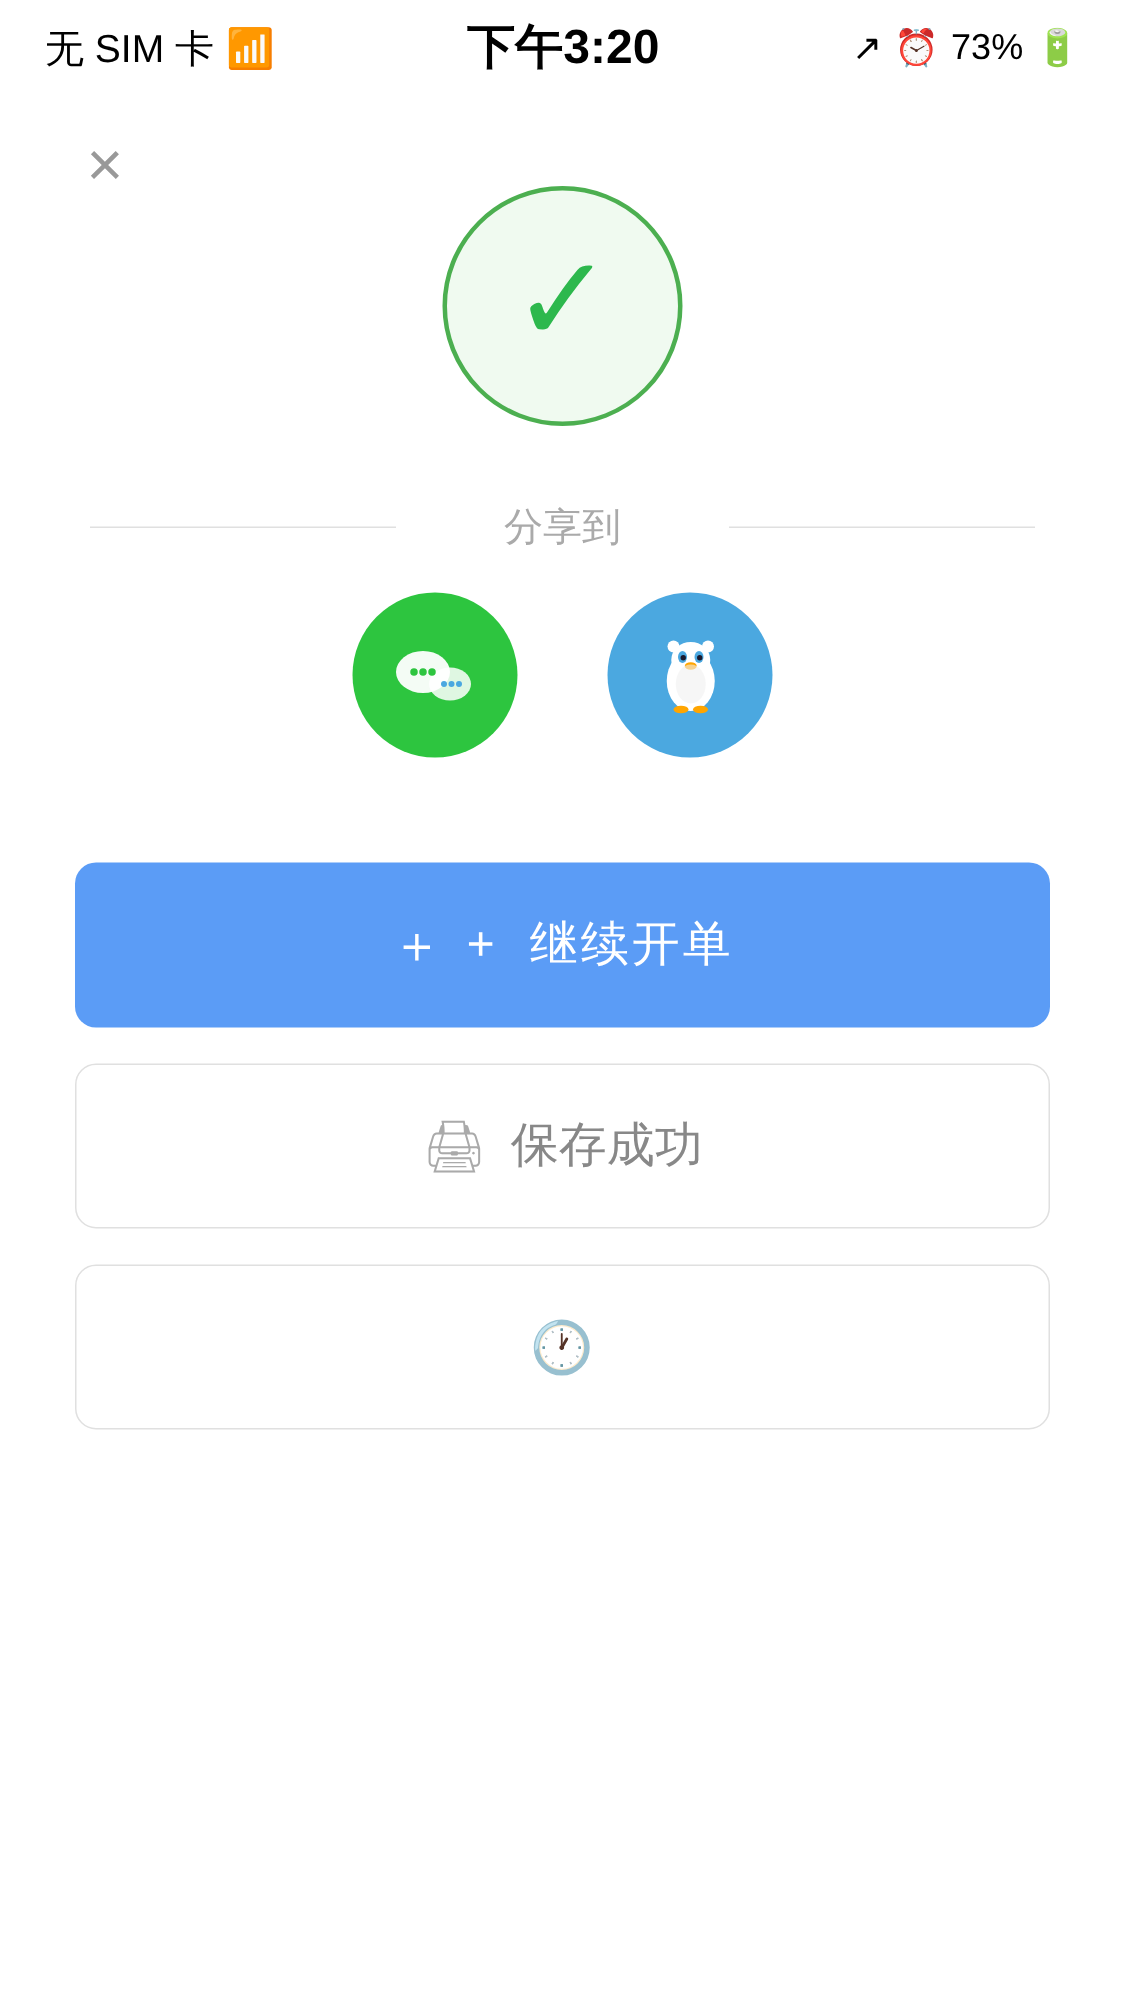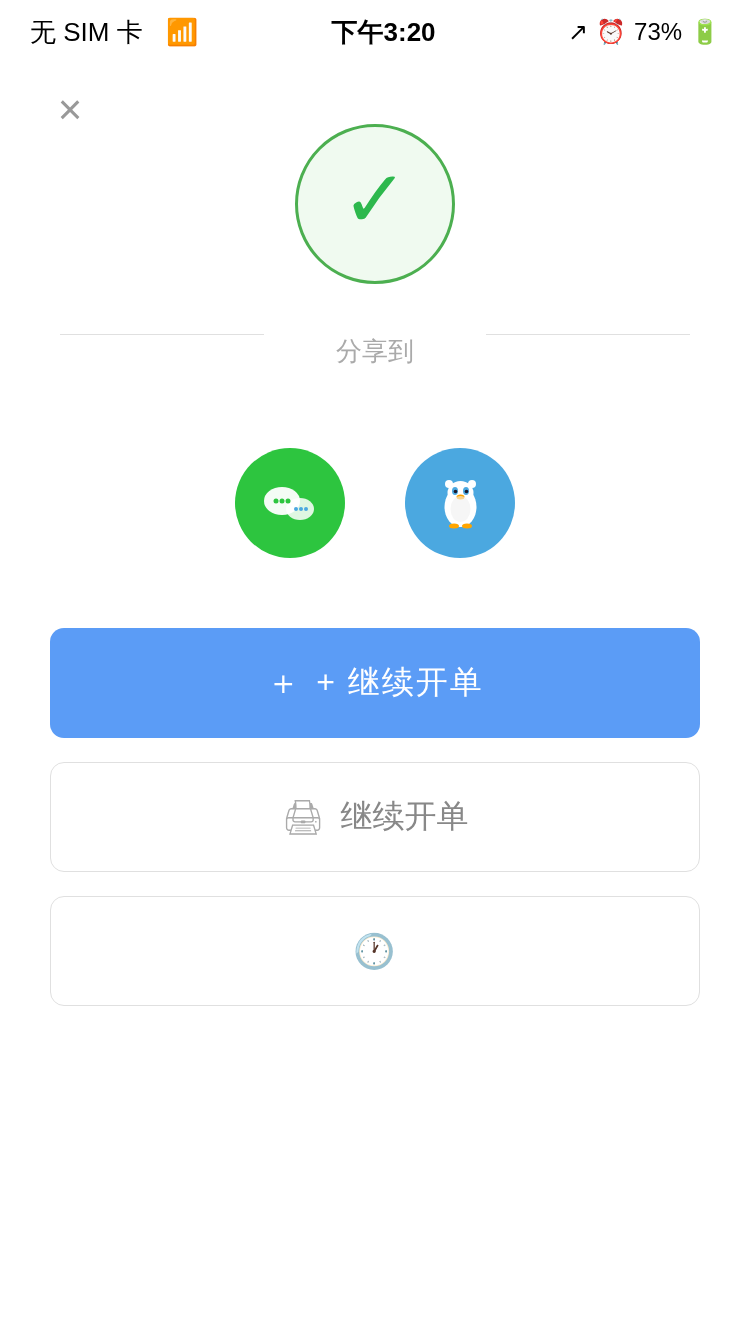--- a/index.html
+++ b/index.html
@@ -25,28 +25,28 @@
       display: flex;
       align-items: center;
       justify-content: space-between;
       padding: 0 30px;
       background: #ffffff;
     }
 
     .status-left {
       display: flex;
       align-items: center;
-      gap: 24px;
+      gap: 8px;
       font-size: 26px;
       color: #000;
       font-weight: 500;
     }
 
     .status-center {
-      font-size: 26px;
+      font-size: 32px;
       font-weight: 600;
       color: #000;
     }
 
     .status-right {
       display: flex;
       align-items: center;
       gap: 8px;
       font-size: 24px;
       color: #000;
@@ -106,23 +106,23 @@
       font-weight: 500;
       color: #333333;
       margin-bottom: 60px;
       letter-spacing: 4px;
     }
 
     
     .share-divider {
       width: 100%;
       display: flex;
-      align-items: flex-start;
+      align-items: center;
       padding: 0 60px;
-      margin-bottom: 79px;
+      margin-bottom: 26px;
       gap: 48px;
     }
 
     .divider-line {
       flex: 1;
       height: 1px;
       background: #e0e0e0;
     }
 
     .divider-text {
@@ -276,26 +276,26 @@
         <circle cx="21" cy="13" r="4" fill="white"></circle>
         <circle cx="44" cy="13" r="4" fill="white"></circle>
       </svg>
     </div>
   </div>
 
   <div class="action-buttons">
 
     <button class="action-btn action-btn-primary">
       <span class="btn-icon">＋</span>
-      <span style="letter-spacing:2px;">+ 继续开单</span>
+      <span style="letter-spacing:2px;font-family:Liberation Mono, monospace;">+ 继续开单</span>
     </button>
 
     <button class="action-btn action-btn-secondary">
       <span class="btn-icon btn-icon-gray">🖨</span>
-      <span>继续开单</span>
+      <span>保存成功</span>
     </button>
 
     <button class="action-btn action-btn-secondary">
       <span class="btn-icon btn-icon-gray">🕐</span>
     </button>
 
   </div>
 
 </div>
 

